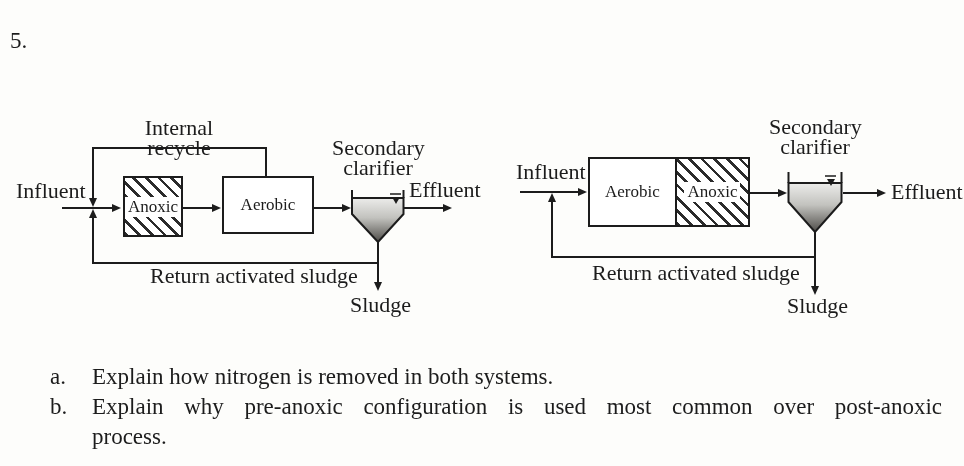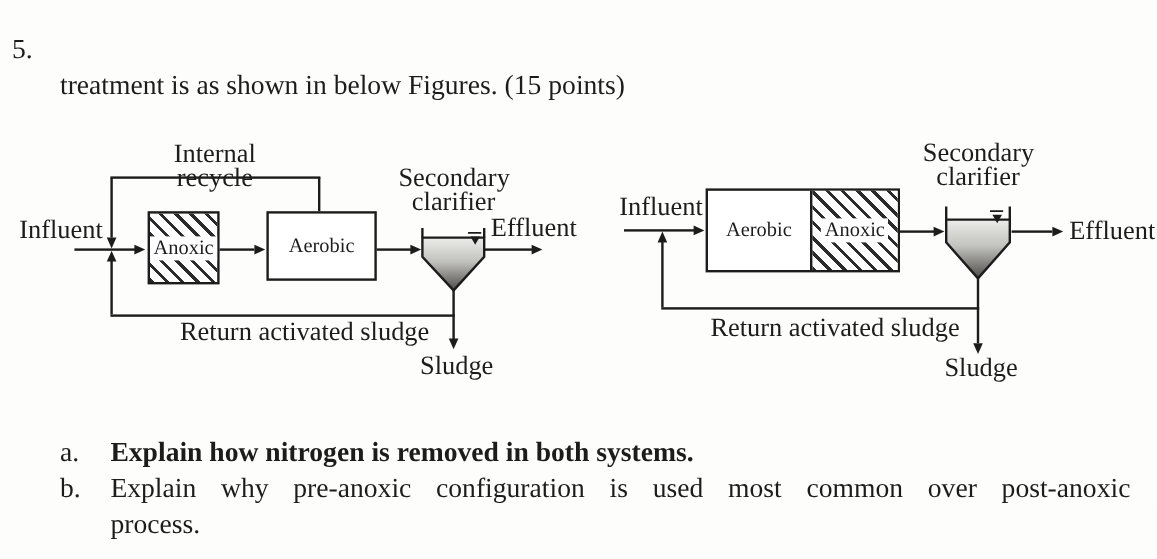--- a/index.html
+++ b/index.html
@@ -29,21 +29,20 @@
   .qtext { position:absolute; font-size:23px; line-height:30px; }
   .just { text-align:justify; text-align-last:justify; }
   .csvg { position:absolute; }
 </style>
 </head>
 <body>
 
 <div class="page">
 
   <div class="qtext" style="left:10px; top:26px;">5.</div>
-  <div class="qtext" style="left:50px; top:56px; width:892px;">treatment is as shown in below Figures. (15 points)</div>
 
   <div class="fig">
 
     <div class="dlabel center" style="left:114px; top:118px; width:130px;">Internal recycle</div>
     <div class="dlabel" style="left:16px; top:181px;">Influent</div>
 
     <div class="line" style="left:92px; top:147px; width:175px; height:2px;"></div>
     <div class="line" style="left:92px; top:148px; width:2px; height:50px;"></div>
     <div class="ar ar-d" style="left:89px; top:198px;"></div>
     <div class="line" style="left:265px; top:148px; width:2px; height:29px;"></div>
@@ -146,18 +145,18 @@
     <div class="line" style="left:814px; top:232px; width:2px; height:54px;"></div>
     <div class="ar ar-d" style="left:811px; top:286px;"></div>
     <div class="line" style="left:551px; top:256px; width:265px; height:2px;"></div>
     <div class="line" style="left:551px; top:200px; width:2px; height:56px;"></div>
     <div class="ar ar-u" style="left:548px; top:193px;"></div>
     <div class="dlabel" style="left:592px; top:263px;">Return activated sludge</div>
     <div class="dlabel center" style="left:787px; top:296px; width:58px;">Sludge</div>
   </div>
 
   <div class="qtext" style="left:50px; top:362px;">a.</div>
-  <div class="qtext" style="left:92px; top:362px;font-weight:bold;">Explain how nitrogen is removed in both systems.</div>
+  <div class="qtext" style="left:92px; top:362px;">Explain how nitrogen is removed in both systems.</div>
   <div class="qtext" style="left:50px; top:392px;">b.</div>
   <div class="qtext just" style="left:92px; top:392px; width:850px;">Explain why pre-anoxic configuration is used most common over post-anoxic</div>
   <div class="qtext" style="left:92px; top:422px;">process.</div>
 
 </div>
 
 </body></html>

